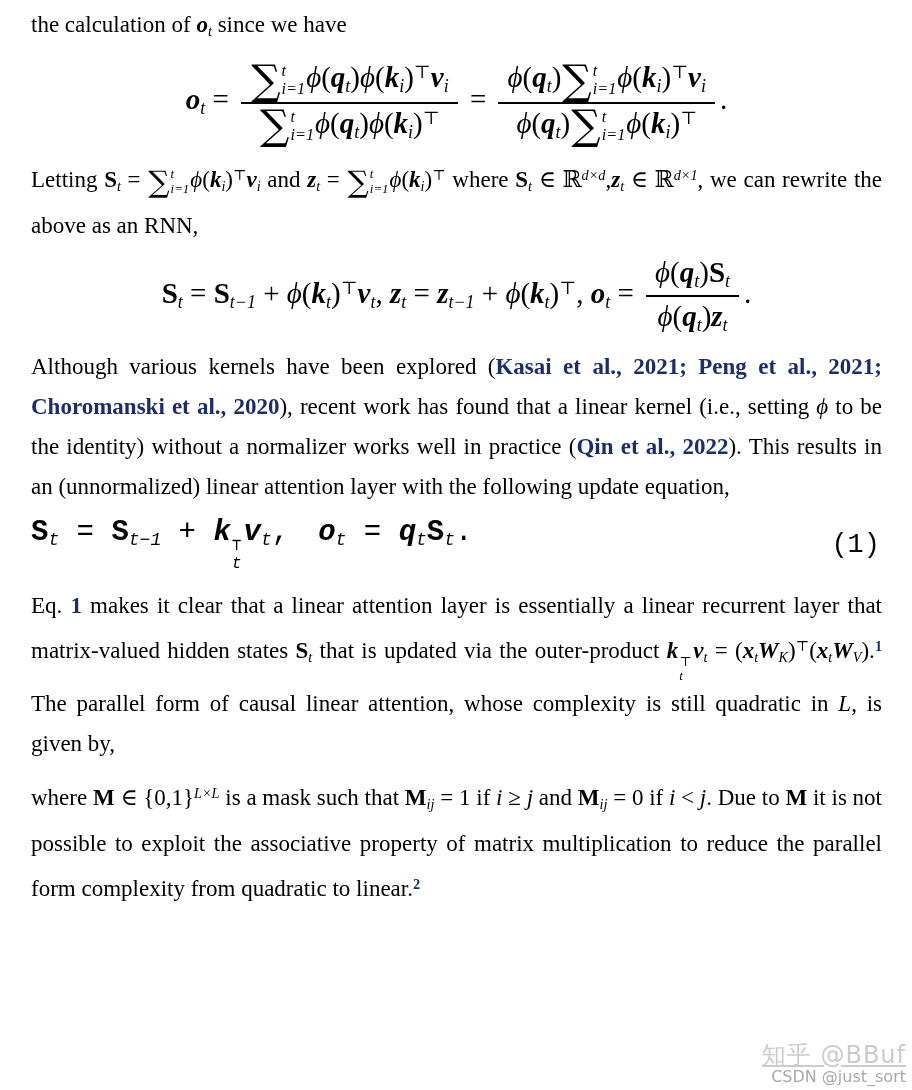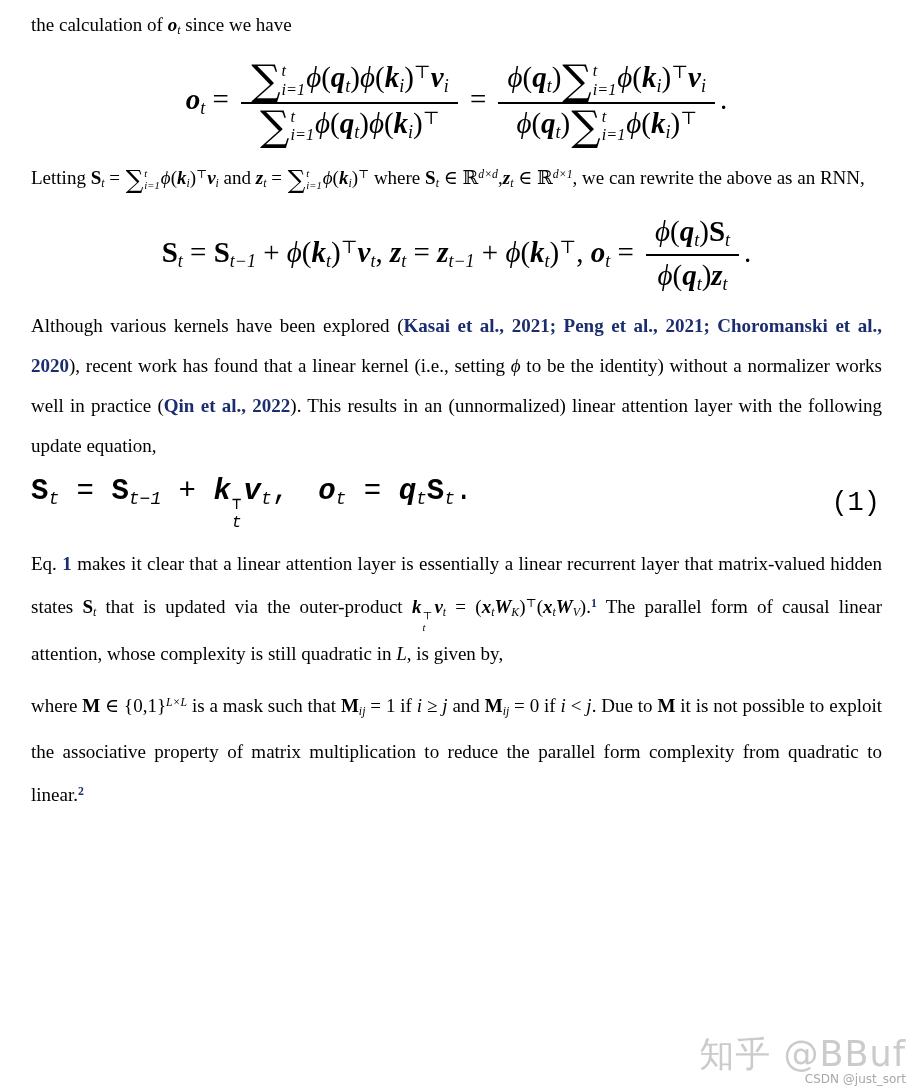--- a/index.html
+++ b/index.html
@@ -3,21 +3,21 @@
 <meta charset="utf-8">
 <style>
   html,body{margin:0;padding:0;}
   body{
     width:912px;height:1090px;position:relative;overflow:hidden;
     background:#ffffff;color:#000;
     font-family:"Liberation Serif","DejaVu Serif","DejaVu Sans",serif;
   }
   .page{padding:5px 30px 0 31px;}
   .para{
-    font-size:19px;line-height:40px;text-align:justify;
+    font-size:23px;line-height:40px;text-align:justify;
     margin:0 0 9px 0;
   }
   .eq{
     font-size:29px;text-align:center;margin:2px 0 10px 0;
   }
   .eqrow{position:relative;font-size:29px;text-align:left;margin:4px 0 12px 0;font-family:Liberation Mono, monospace;}
   .eqnum{position:absolute;right:2px;top:50%;transform:translateY(-50%);font-size:27px;}
   
   .it{font-style:italic;}
   .bf{font-weight:700;}
@@ -37,22 +37,22 @@
   .limits{display:inline-flex;flex-direction:column;font-size:0.56em;line-height:1.12;margin-left:1px;font-style:italic;text-align:left;}
   .para .sigma{font-size:1.3em;}
   
   .stack{display:inline-flex;flex-direction:column;align-items:flex-start;font-size:0.56em;line-height:1.12;vertical-align:-0.62em;margin:0 2px 0 1px;}
   .stack .s-sub{font-style:italic;}
   
   .watermark{
     position:absolute;right:6px;bottom:4px;text-align:right;
     font-family:"DejaVu Sans","Liberation Sans",sans-serif;line-height:1.05;
   }
-  .wm1{font-size:35px;color:var(--wm1,#cbcbcb);letter-spacing:1px;}
-  .wm2{font-size:12px;color:var(--wm2,#a8a8a8);margin-top:1px;}
+  .wm1{font-size:24px;color:var(--wm1,#cbcbcb);letter-spacing:1px;text-decoration:underline;}
+  .wm2{font-size:16px;color:var(--wm2,#a8a8a8);margin-top:1px;}
 </style>
 </head>
 <body>
 
 <div class="page">
 
   <p class="para"><span>the calculation of </span><span class="bi">o</span><span class="sub it">t</span><span> since we have</span></p>
 
   <div class="eq"><span class="bi">o</span><span class="sub it">t</span><span> = </span><span class="frac"><span class="num"><span class="sum">
             <span class="sigma">∑</span>

